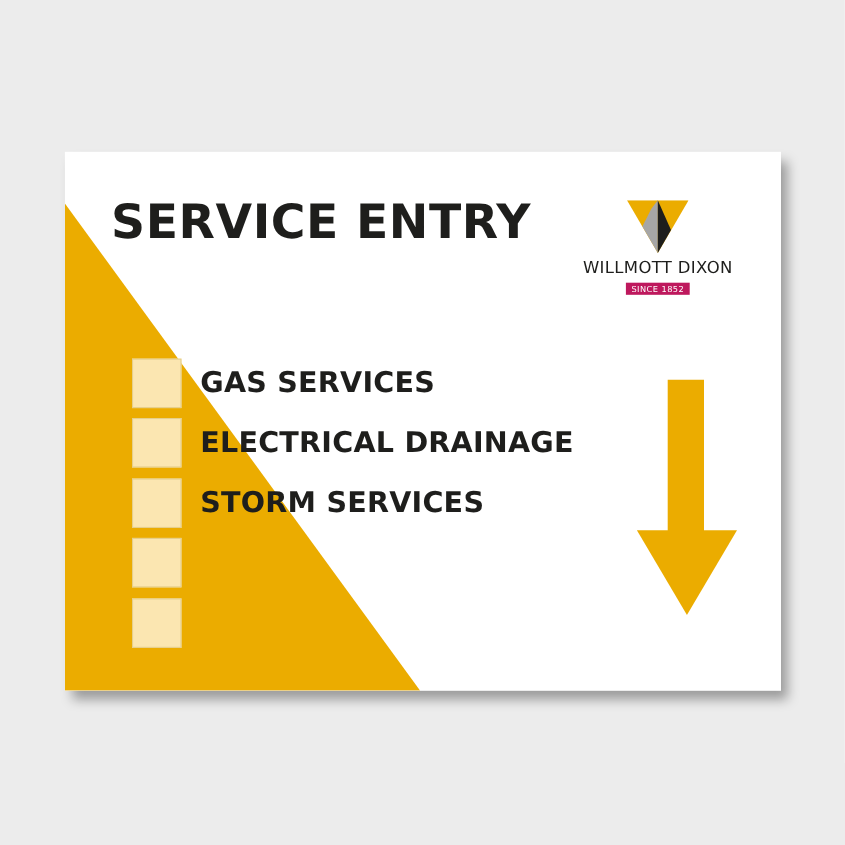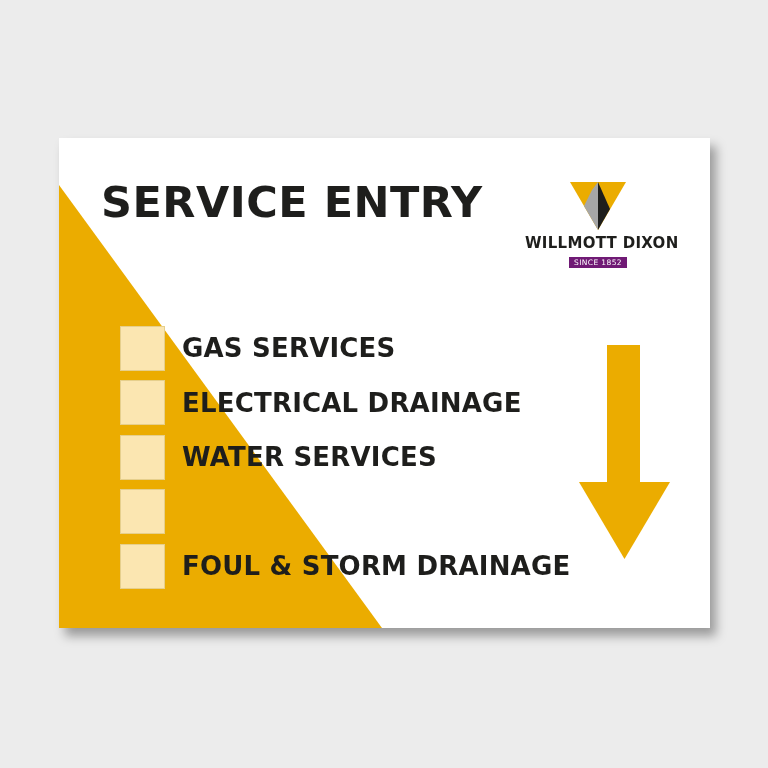--- a/index.html
+++ b/index.html
@@ -6,22 +6,22 @@
   body { width:768px; height:768px; background:#ececec; position:relative; overflow:hidden; font-family:"DejaVu Sans", sans-serif; }
   .sign { position:absolute; left:59px; top:138px; width:651px; height:490px; background:#ffffff; box-shadow: 6px 8px 10px rgba(0,0,0,0.35); overflow:hidden; }
   .tri { position:absolute; left:0; top:0; width:651px; height:490px; }
   .title { position:absolute; left:42px; top:38px; color:#1e1e1c; font-weight:bold; font-size:43px; line-height:52px; letter-spacing:0.5px; white-space:nowrap; }
   .list { position:absolute; left:41px; top:183px;padding-left:20px; }
   .item { display:flex; align-items:center; height:54.5px; }
   .box { width:45px; height:45px; background:#fbe6b1; border:1px solid #e6cf8c; box-sizing:border-box; margin-right:17px; }
   .label { font-weight:bold; font-size:26px; color:#1e1e1c; white-space:nowrap; letter-spacing:0.2px; }
   .logo { position:absolute; left:466px; top:44px; width:146px; }
   .logo svg { display:block; margin:0 auto; }
-  .logo-name { text-align:center; font-size:15px; font-weight:bold; color:#1e1e1c; letter-spacing:0.3px; margin-top:4px; white-space:nowrap; }
-  .logo-since { display:block; width:58px; margin:5px auto 0; background:#701a75; color:#fff; font-size:7.5px; text-align:center; line-height:11px; letter-spacing:0.4px; }
+  .logo-name { text-align:center; font-size:15px; font-weight:normal; color:#1e1e1c; letter-spacing:0.3px; margin-top:4px; white-space:nowrap; }
+  .logo-since { display:block; width:58px; margin:5px auto 0; background:#be185d; color:#fff; font-size:7.5px; text-align:center; line-height:11px; letter-spacing:0.4px; }
   .arrow { position:absolute; left:520px; top:207px; }
 </style>
 </head>
 <body>
 
 <div class="sign">
   <svg class="tri" viewBox="0 0 651 490" width="651" height="490">
     <polygon points="0,47 0,490 323,490" fill="#ebac00"></polygon>
   </svg>
 
@@ -33,28 +33,27 @@
     <div class="item">
       <div class="box"></div>
       <span class="label">GAS SERVICES</span>
     </div>
     <div class="item">
       <div class="box"></div>
       <span class="label">ELECTRICAL DRAINAGE</span>
     </div>
     <div class="item">
       <div class="box"></div>
-      <span class="label">WATER SERVICES</span>
+      <span class="label">STORM SERVICES</span>
     </div>
     <div class="item">
       <div class="box"></div>
     </div>
     <div class="item">
       <div class="box"></div>
-      <span class="label">FOUL &amp; STORM DRAINAGE</span>
     </div>
   </div>
 
   <div class="logo">
     <svg width="56" height="48" viewBox="0 0 56 48">
       <polygon points="0,0 56,0 28,48" fill="#ebac00"></polygon>
       <polygon points="28,0 28,48 14,24 22,8" fill="#a6a6a6"></polygon>
       <polygon points="28,0 28,48 40,27" fill="#1e1e1c"></polygon>
     </svg>
     <div class="logo-name">WILLMOTT DIXON</div>

